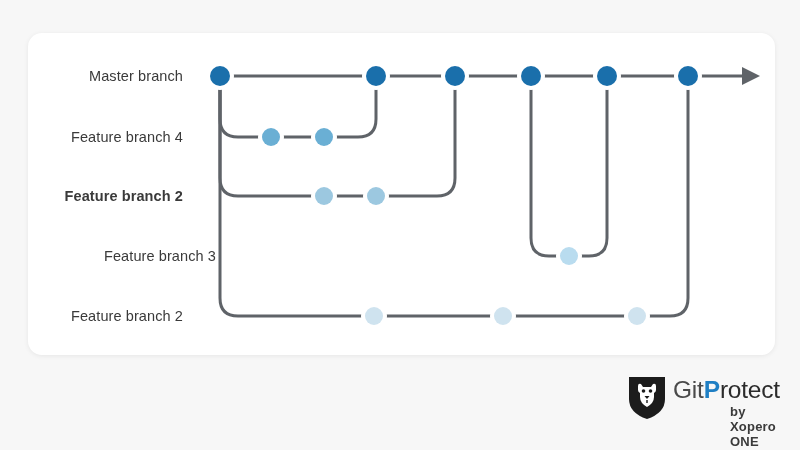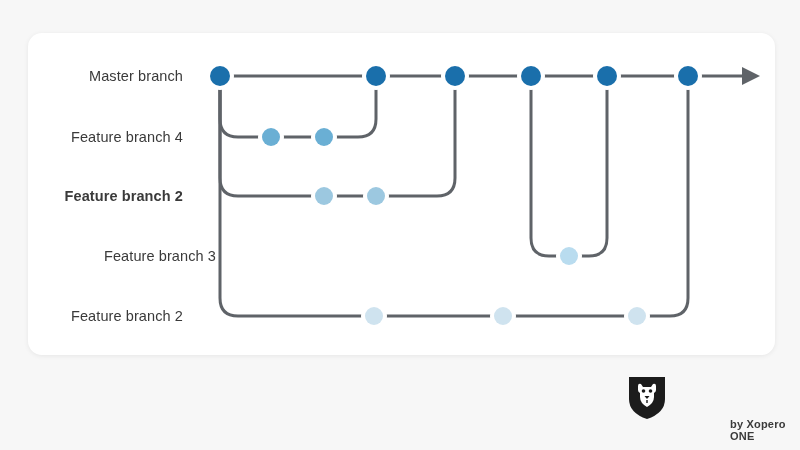--- a/index.html
+++ b/index.html
@@ -56,22 +56,22 @@
     font-weight: 400;
     font-family: "Liberation Sans", sans-serif;
     color: #2b2b2b;
     letter-spacing: -0.2px;
   }
   .logo-text .accent { color: #1f7fc4; font-weight: 700; }
   .logo-text .g1 { color: #4a4a4a; }
   .logo-sub {
     position: absolute;
     left: 103px;
-    top: 43px;
-    font-size: 11px;
+    top: 29px;
+    font-size: 13px;
     font-weight: 700;
     color: #3a3a3a;
     font-family: "Liberation Sans", sans-serif;
     letter-spacing: 0.2px;
   }
 </style>
 </head>
 <body>
 
 <div id="card"></div>
@@ -155,14 +155,15 @@
 
 <div id="logo">
   <svg width="40" height="45" viewBox="0 0 40 45">
     <path d="M2,2 L38,2 L38,24 Q38,38 20,44 Q2,38 2,24 Z" fill="#1c1c1c"></path>
     <path d="M11,11 Q11,8 14,9 L16,12 L24,12 L26,9 Q29,8 29,11 L29,15 Q29,17 27,18 L27,22 Q27,28 20,32 Q13,28 13,22 L13,18 Q11,17 11,15 Z" fill="#ffffff"></path>
     <circle cx="16.5" cy="16" r="1.8" fill="#1c1c1c"></circle>
     <circle cx="23.5" cy="16" r="1.8" fill="#1c1c1c"></circle>
     <path d="M17.5,21 L22.5,21 L20,24 Z" fill="#1c1c1c"></path>
     <path d="M20,25 L20,28" stroke="#1c1c1c" stroke-width="1.4"></path>
   </svg>
+  <div class="logo-text"><span class="g1">Git</span><span class="accent">P</span><span>rotect</span></div>
   <div class="logo-sub">by Xopero ONE</div>
 </div>
 
 </body></html>

